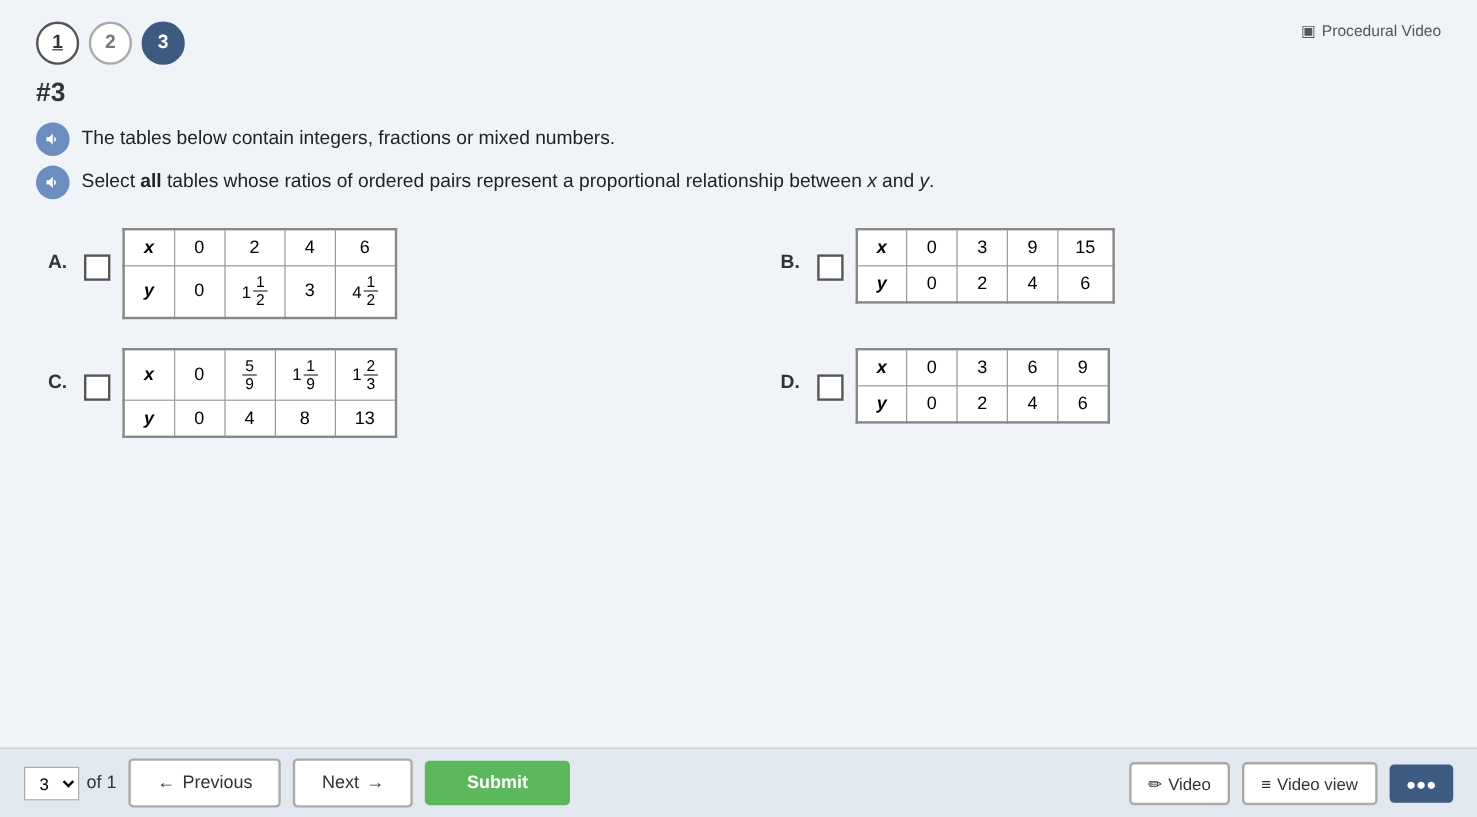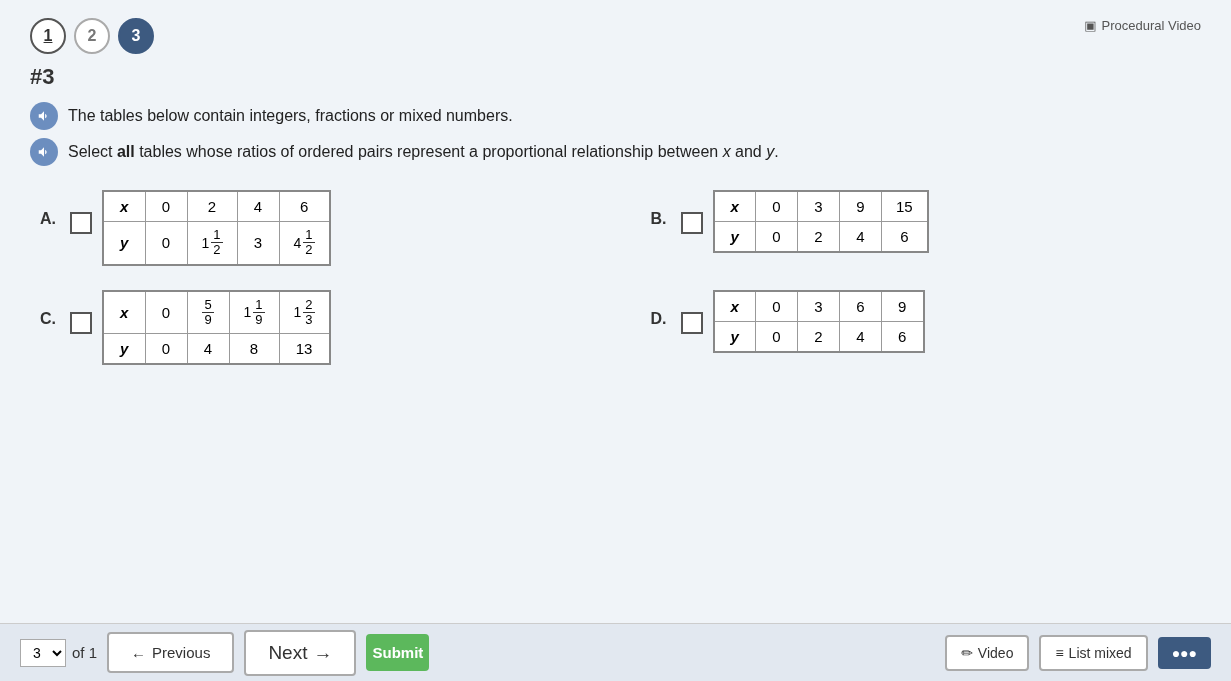--- a/index.html
+++ b/index.html
@@ -179,32 +179,32 @@
       display: flex;
       align-items: center;
       gap: 6px;
       color: #333;
     }
     .btn-next {
       background: white;
       border: 2px solid #aaa;
       border-radius: 4px;
       padding: 10px 22px;
-      font-size: 19px;
+      font-size: 15px;
       cursor: pointer;
       display: flex;
       align-items: center;
       gap: 6px;
       color: #333;
     }
     .btn-submit {
       background: #5cb85c;
       border: none;
       border-radius: 4px;
-      padding: 10px 6px;
+      padding: 10px 35px;
       font-size: 15px;
       cursor: pointer;
       color: white;
       font-weight: bold;
     }
     .footer-right {
       margin-left: auto;
       display: flex;
       align-items: center;
       gap: 10px;
@@ -443,21 +443,21 @@
       <span>Submit</span>
     </button>
 
     <div class="footer-right">
       <button class="btn-draw">
         <span>✏</span>
         <span>Video</span>
       </button>
       <button class="btn-list-view">
         <span>≡</span>
-        <span>List mixed</span>
+        <span>Video view</span>
       </button>
       <button class="btn-more">
         <span>●●●</span>
       </button>
     </div>
   </div>
 
 </div>
 
 </body></html>

